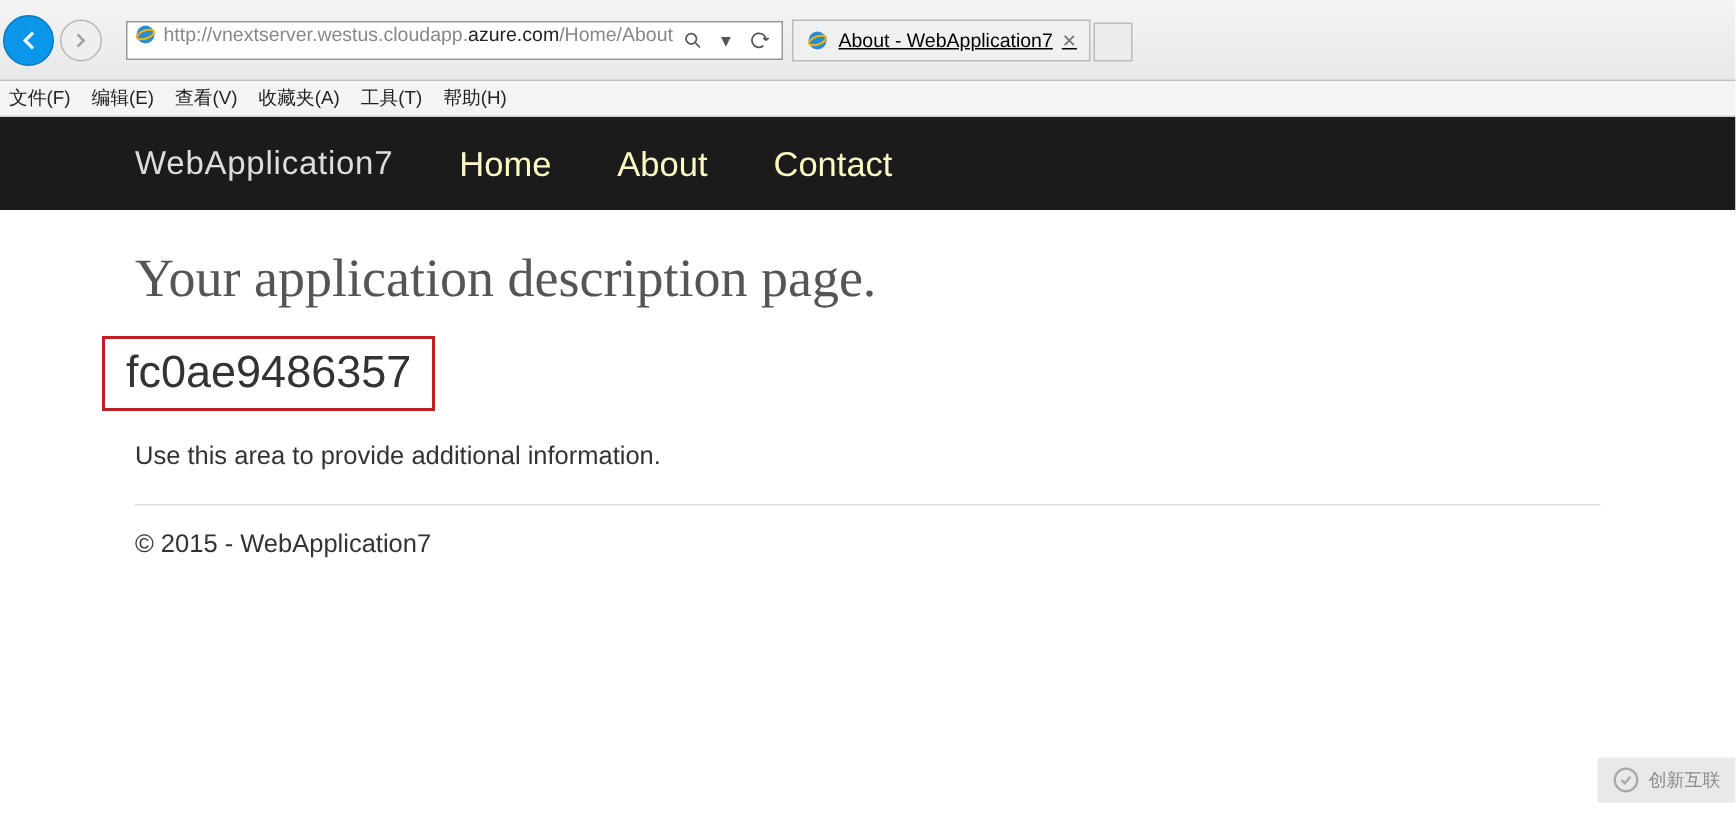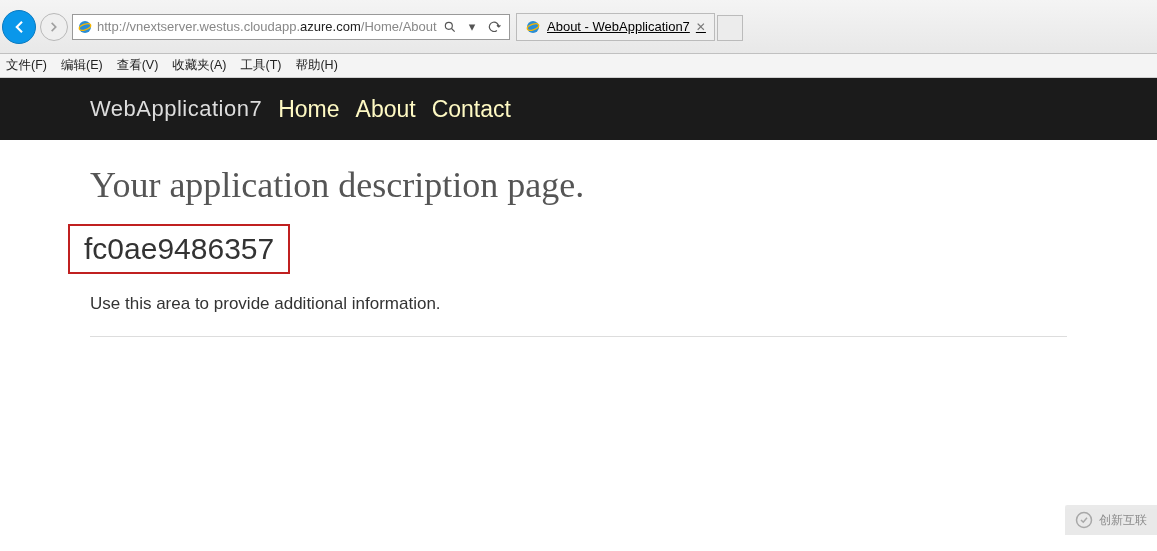--- a/index.html
+++ b/index.html
@@ -27,24 +27,25 @@
       width: 28px; height: 28px; border-radius: 50%;
       background: #efefef;
       border: 1px solid #b8b8b8;
       display: flex; align-items: center; justify-content: center;
       margin-left: 4px;
     }
     .fwd-btn svg { fill: #a0a0a0; width: 14px; height: 14px; }
 
     .url-section { display: flex; align-items: center; height: 28px; }
     .url-bar {
-      display: flex; align-items: center;
+      display: flex; 
       background: #fff; border: 1px solid #999;
       height: 26px; width: 438px;
       padding: 0 4px;
+      margin-left: 12px;
     }
     .ie-icon { width: 16px; height: 16px; margin-right: 4px; }
     .url-text { flex: 1; font-size: 13px; color: #888; white-space: nowrap; overflow: hidden; }
     .url-text .domain { color: #222; font-weight: 500; }
     .search-icon, .dropdown-icon, .refresh-icon { width: 22px; display: flex; align-items: center; justify-content: center; color: #555; font-size: 13px; }
 
     .tab-bar { display: flex; align-items: flex-end; margin-left: 6px; }
     .tab {
       display: flex; align-items: center;
       background: #f0f0f0; border: 1px solid #bbb;
@@ -59,21 +60,21 @@
       height: 24px; background: #f4f4f4; border-bottom: 1px solid #d0d0d0;
       display: flex; align-items: center; padding: 0 6px; gap: 14px;
       font-size: 12.5px; font-family: "Microsoft YaHei","SimSun",sans-serif;
     }
     .ie-menu span { color: #222; cursor: default; }
 
     
     .navbar {
       background: #1b1b1b; height: 62px;
       display: flex; align-items: center; padding: 0 90px;
-      gap: 16px;
+      gap: 44px;
     }
     .brand { color: #ddd; font-size: 22px; font-weight: 300; letter-spacing: 0.5px; }
     .nav-link { color: #fef9c3; font-size: 23px; text-decoration: none; cursor: pointer; }
 
     
     .content { padding: 24px 90px 0 90px; color: #333; }
     .h1 { font-size: 44px; font-weight: 400; margin-bottom: 14px; }
     .h2 { font-size: 36px; font-weight: 400; color: #555; margin-bottom: 18px; font-family: Liberation Serif, serif; }
     .highlight-box {
       border: 2px solid #c02020;
@@ -166,20 +167,21 @@
   <a class="nav-link">Home</a>
   <a class="nav-link">About</a>
   <a class="nav-link">Contact</a>
 </div>
 
 <div class="content">
   <div class="h2">Your application description page.</div>
   <div class="highlight-box">fc0ae9486357</div>
   <div class="para">Use this area to provide additional information.</div>
   <hr>
+  <div class="footer">© 2015 - WebApplication7</div>
 </div>
 
 <div class="watermark">
   <svg viewBox="0 0 24 24">
       <circle cx="12" cy="12" r="10" fill="none" stroke="#999" stroke-width="2"></circle>
       <path d="M8 12l3 3 5-6" stroke="#999" stroke-width="2" fill="none"></path>
     </svg>
   <span>创新互联</span>
 </div>
 

